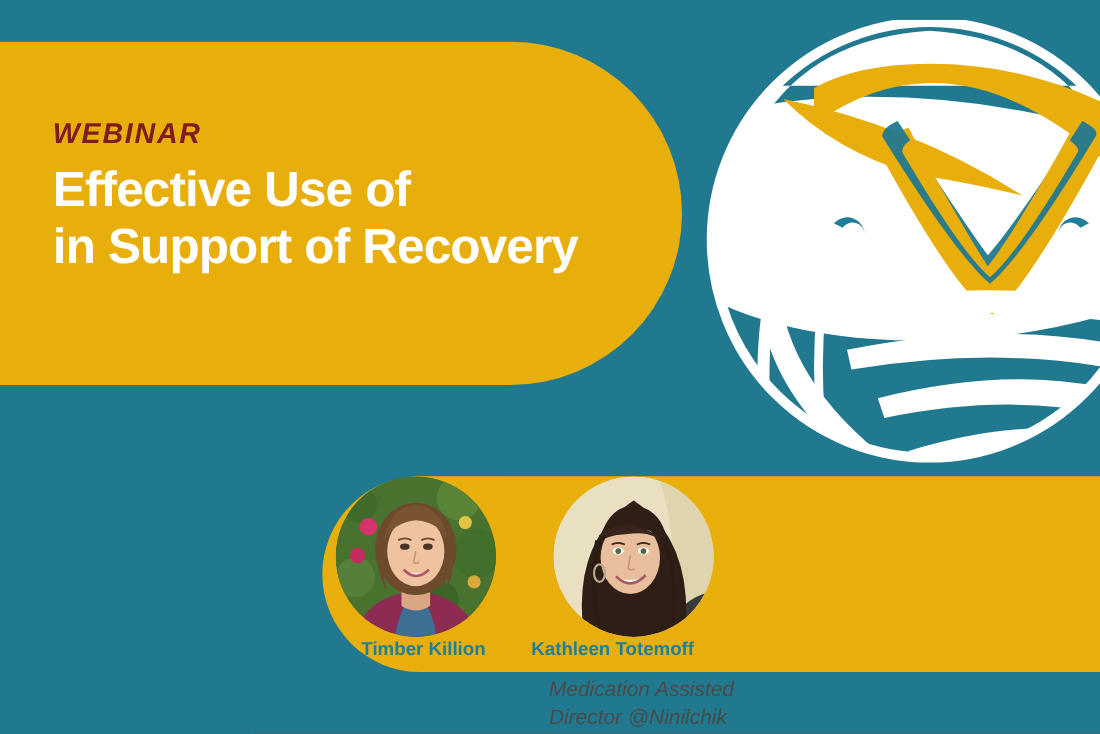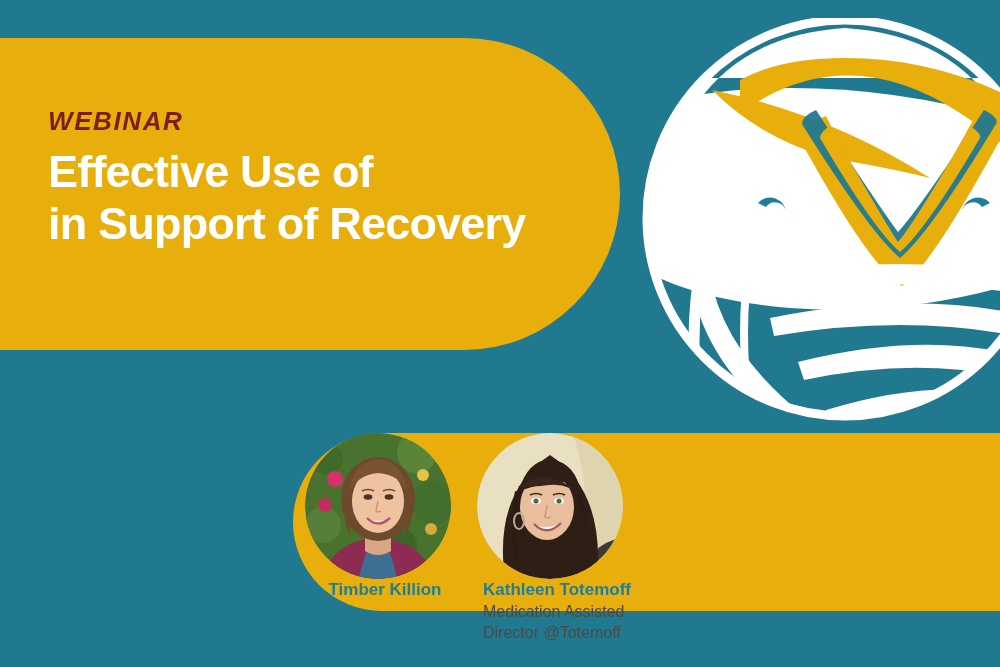--- a/index.html
+++ b/index.html
@@ -97,23 +97,24 @@
   .sp-name {
     color: #1F7E99;
     font-size: 17px;
     font-weight: bold;
     line-height: 1.25;
     margin: 0 0 2px 0;
     white-space: nowrap;
   }
   .sp-role {
     color: #4A4A48;
-    font-size: 16px;
+    font-size: 19px;
     line-height: 1.28;
-    margin: 0;
+    margin: 16px;
+    font-style: italic;
   }
   .sp-role .ln { display: block; white-space: nowrap; }
 </style>
 </head>
 <body>
 
 <div id="canvas">
 
   <div class="logo-wrap">
     <svg width="430" height="420" viewBox="0 0 430 420" xmlns="http://www.w3.org/2000/svg">
@@ -255,19 +256,19 @@
 
             <path d="M 58 92 Q 70 102 83 91 Q 70 97 58 92 Z" fill="#FFFFFF"></path>
             <path d="M 57 91 Q 70 104 84 90" stroke="#A85A63" stroke-width="2.4" fill="none"></path>
           </g>
         </svg>
       </div>
       <div class="sp-text">
         <p class="sp-name">Kathleen Totemoff</p>
         <p class="sp-role">
           <span class="ln">Medication Assisted</span>
-          <span class="ln">Director @Totemoff</span>
+          <span class="ln">Director @Ninilchik</span>
         </p>
       </div>
     </div>
 
   </div>
 </div>
 
 </body></html>

